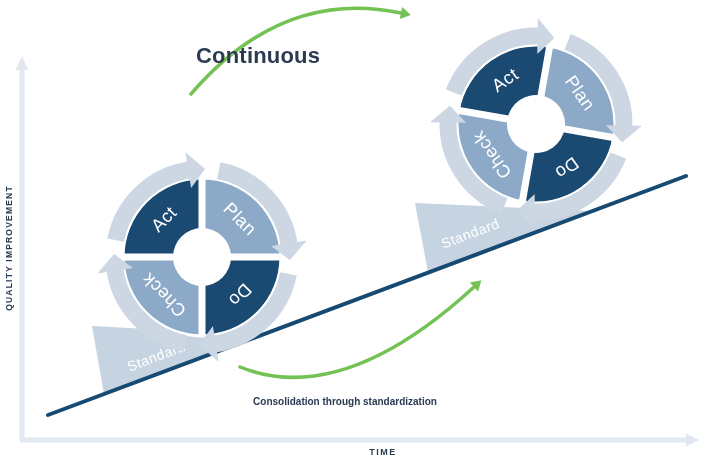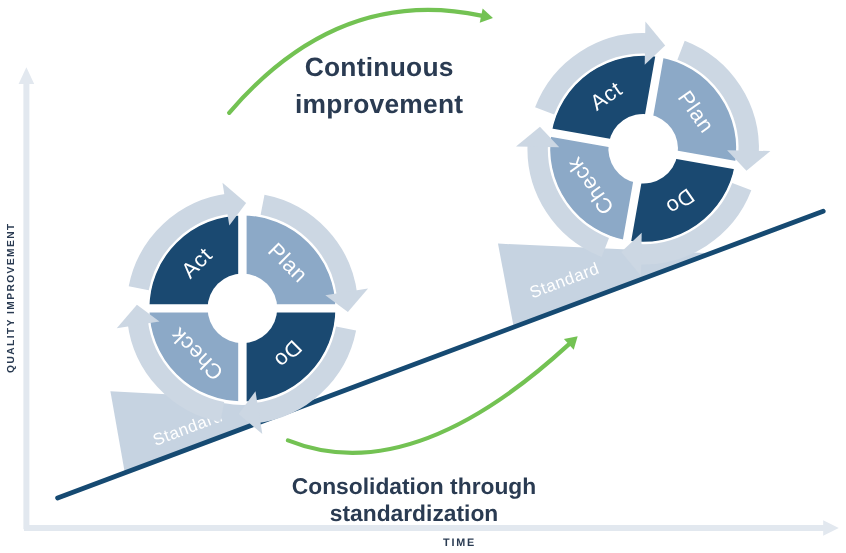--- a/index.html
+++ b/index.html
@@ -2,26 +2,26 @@
 <html><head>
 <meta charset="utf-8">
 <style>
   html,body{margin:0;padding:0;background:#fff;}
   .stage{
     position:relative;width:705px;height:461px;background:#ffffff;overflow:hidden;
     font-family:"Liberation Sans", sans-serif;
   }
   .stage svg{position:absolute;left:0;top:0;}
   .title{
-    position:absolute;left:196px;top:40px;width:240px;text-align:center;
+    position:absolute;left:196px;top:40px;width:240px;text-align:left;
     font-size:22px;line-height:31px;font-weight:600;color:#2a3b52;letter-spacing:.2px;
   }
   .caption{
     position:absolute;left:195px;top:396px;width:300px;text-align:center;
-    font-size:19px;font-weight:700;color:#2a3b52;
+    font-size:10px;font-weight:700;color:#2a3b52;
   }
   .y-label{
     position:absolute;left:9px;top:248px;transform:translate(-50%,-50%) rotate(-90deg);
     white-space:nowrap;font-size:8.5px;font-weight:700;letter-spacing:1.2px;color:#2a3b52;
   }
   .x-label{
     position:absolute;left:362px;top:452px;transform:translate(-50%,-50%);
     white-space:nowrap;font-size:9px;font-weight:700;letter-spacing:1.5px;color:#2a3b52;margin-left:21px;
   }
   .wheel-label{font-size:18px;fill:#ffffff;letter-spacing:.5px;}
@@ -107,20 +107,19 @@
     <g>
       <path d="M 191 94 Q 282 -12 401 13" stroke="#73c253" stroke-width="3.5" fill="none" stroke-linecap="round"></path>
       <polygon points="410.8,15.1 399.8,18.9 402.2,7.1" fill="#73c253"></polygon>
       <path d="M 240 367 Q 342 408 474 287" stroke="#73c253" stroke-width="3.5" fill="none" stroke-linecap="round"></path>
       <polygon points="481.4,280.2 478.1,291.4 469.9,282.6" fill="#73c253"></polygon>
     </g>
   </svg>
 
   <div class="title">
     <div>Continuous</div>
-    <div>improvement</div>
   </div>
 
   <div class="caption">Consolidation through standardization</div>
 
   <div class="y-label">QUALITY IMPROVEMENT</div>
   <div class="x-label">TIME</div>
 </div>
 
 </body></html>

